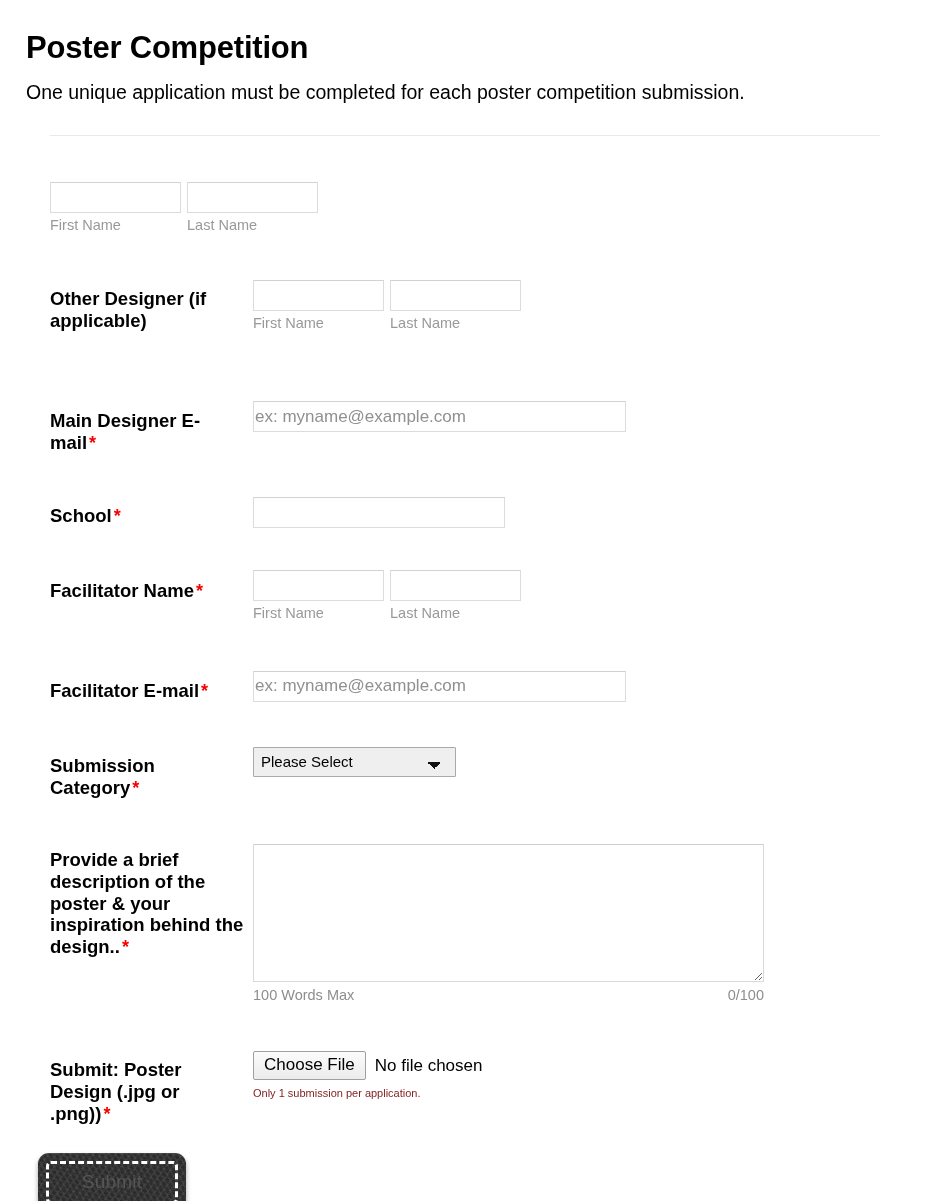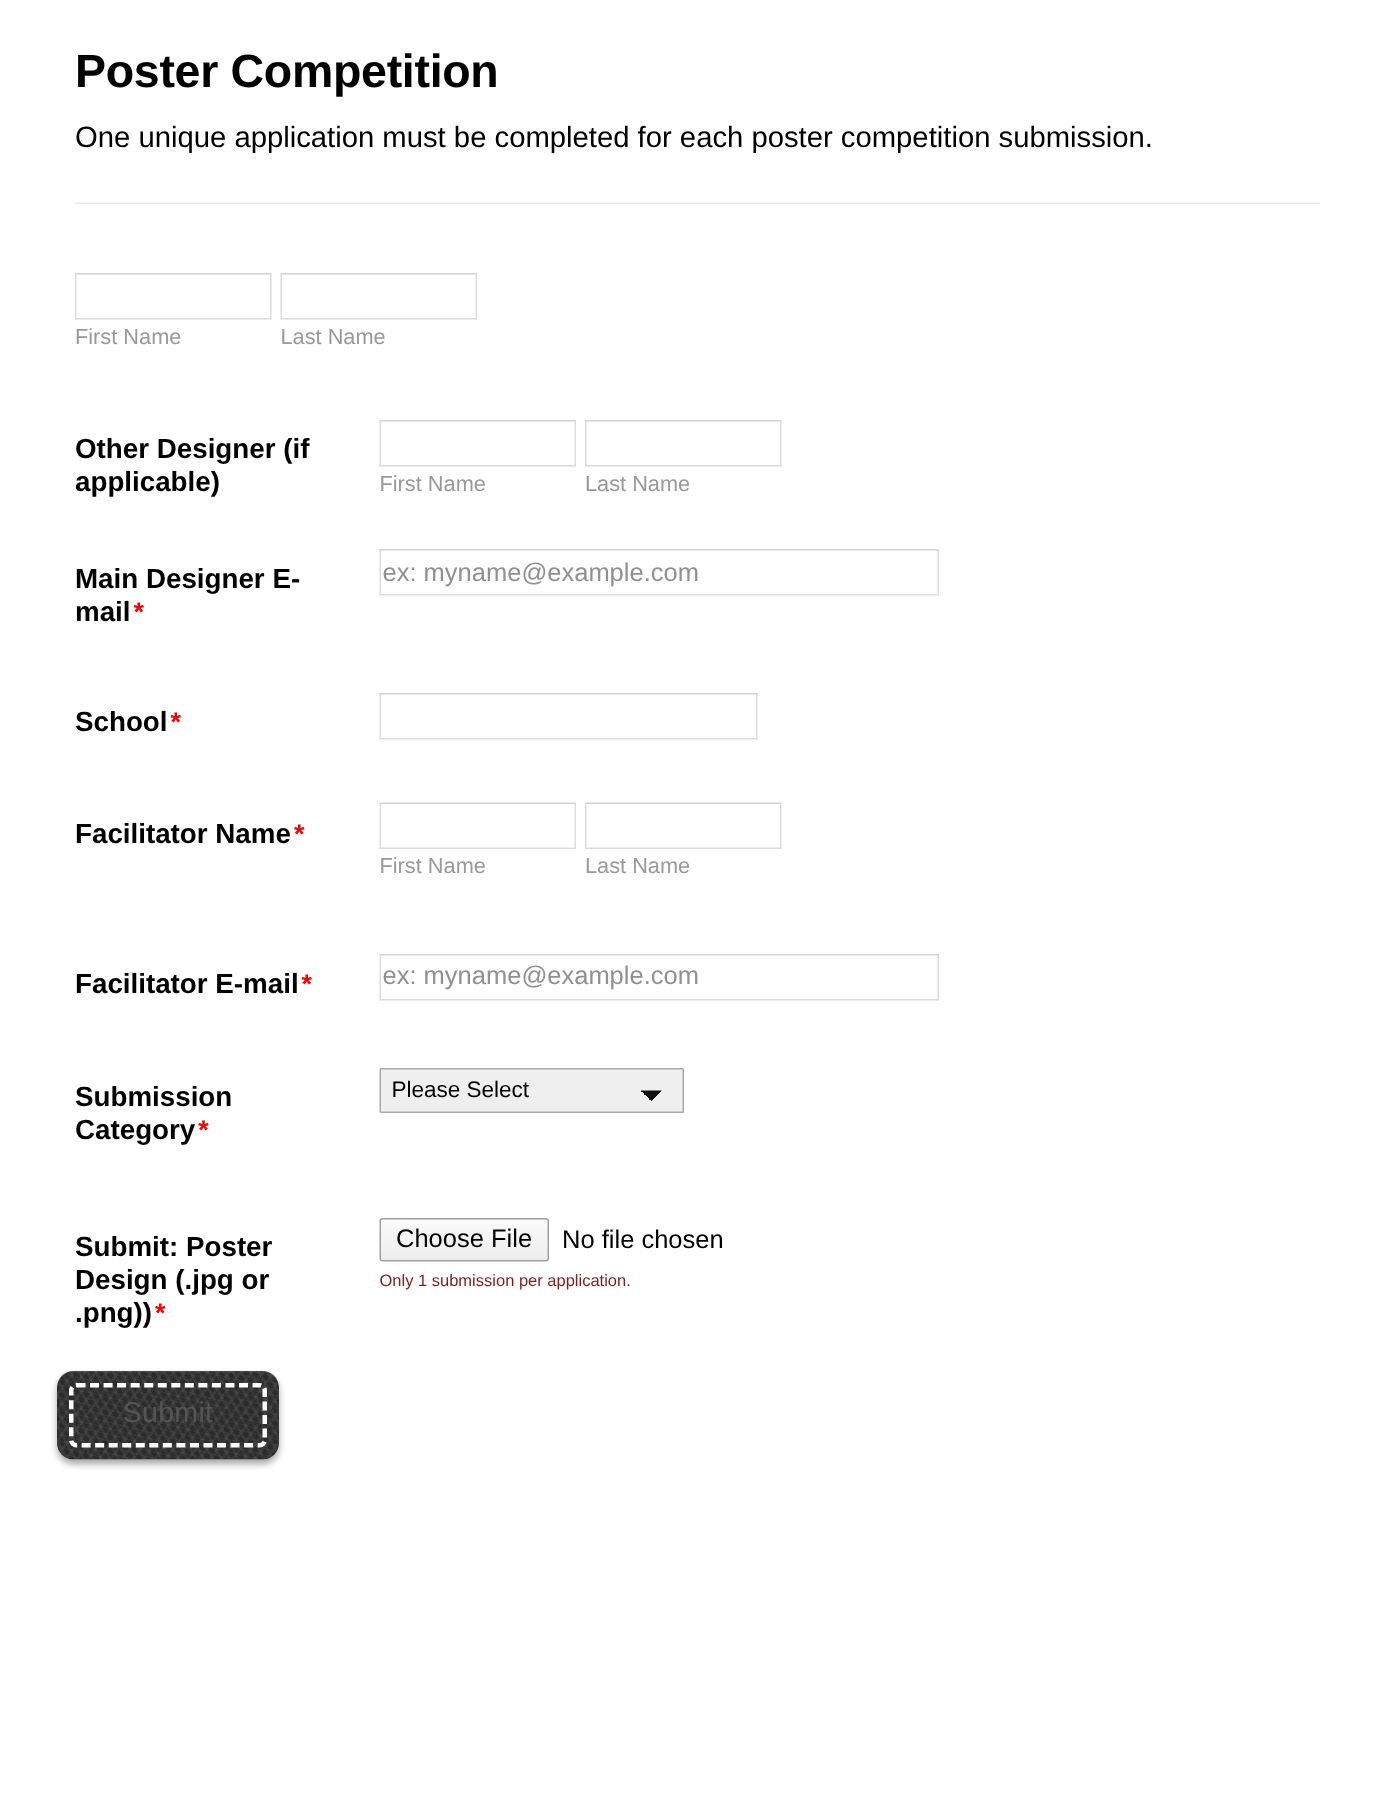--- a/index.html
+++ b/index.html
@@ -18,21 +18,21 @@
 
   .page {
     position: relative;
     width: 930px;
     height: 1201px;
     padding: 0;
   }
 
   
   .form-header {
-    padding: 30px 50px 0 50px;
+    padding: 30px 50px 0 26px;
   }
   .form-title {
     font-size: 31px;
     font-weight: bold;
     line-height: 1.15;
     letter-spacing: -0.2px;
     margin: 0 0 12px 0;
     color: #000;
   }
   .form-subtitle {
@@ -221,21 +221,21 @@
     left: 8px; top: 8px; right: 8px; bottom: 8px;
     border: 3px dashed #ffffff;
     border-radius: 5px;
     pointer-events: none;
   }
   .submit-label { position: relative; z-index: 2; }
 
   
   #row-main-designer   { margin-top: 46px; }
   #row-other-designer  { margin-top: 45px; }
-  #row-main-email      { margin-top: 34px; }
+  #row-main-email      { margin-top: 69px; }
   #row-school          { margin-top: 43px; }
   #row-facilitator-name{ margin-top: 42px; }
   #row-facilitator-email { margin-top: 48px; }
   #row-category        { margin-top: 45px; }
   #row-description     { margin-top: 45px; }
   #row-upload          { margin-top: 48px; }
 
   #row-main-designer .label-col   { padding-top: 10px; }
   #row-other-designer .label-col  { padding-top: 8px; }
   #row-main-email .label-col      { padding-top: 9px; }
@@ -341,20 +341,34 @@
       <div class="label-col">
         <span class="fl"><span>Submission Category</span><span class="req">*</span></span>
       </div>
       <div class="field-col">
         <select class="sel">
           <option>Please Select</option>
         </select>
       </div>
     </div>
 
+    <div class="row" id="row-description">
+      <div class="label-col">
+        <span class="fl"><span>Provide a brief description of the poster &amp; your inspiration behind the design..</span><span class="req">*</span></span>
+      </div>
+      <div class="field-col">
+        <div class="ta-wrap">
+          <textarea class="ta" placeholder="" style=""></textarea>
+          <div class="ta-foot">
+            <span>100 Words Max</span>
+            <span>0/100</span>
+          </div>
+        </div>
+      </div>
+    </div>
 
     <div class="row" id="row-upload">
       <div class="label-col">
         <span class="fl"><span>Submit: Poster Design (.jpg or .png))</span><span class="req">*</span></span>
       </div>
       <div class="field-col">
         <div class="file-row">
           <span class="file-btn">Choose File</span>
           <span class="file-name">No file chosen</span>
         </div>

